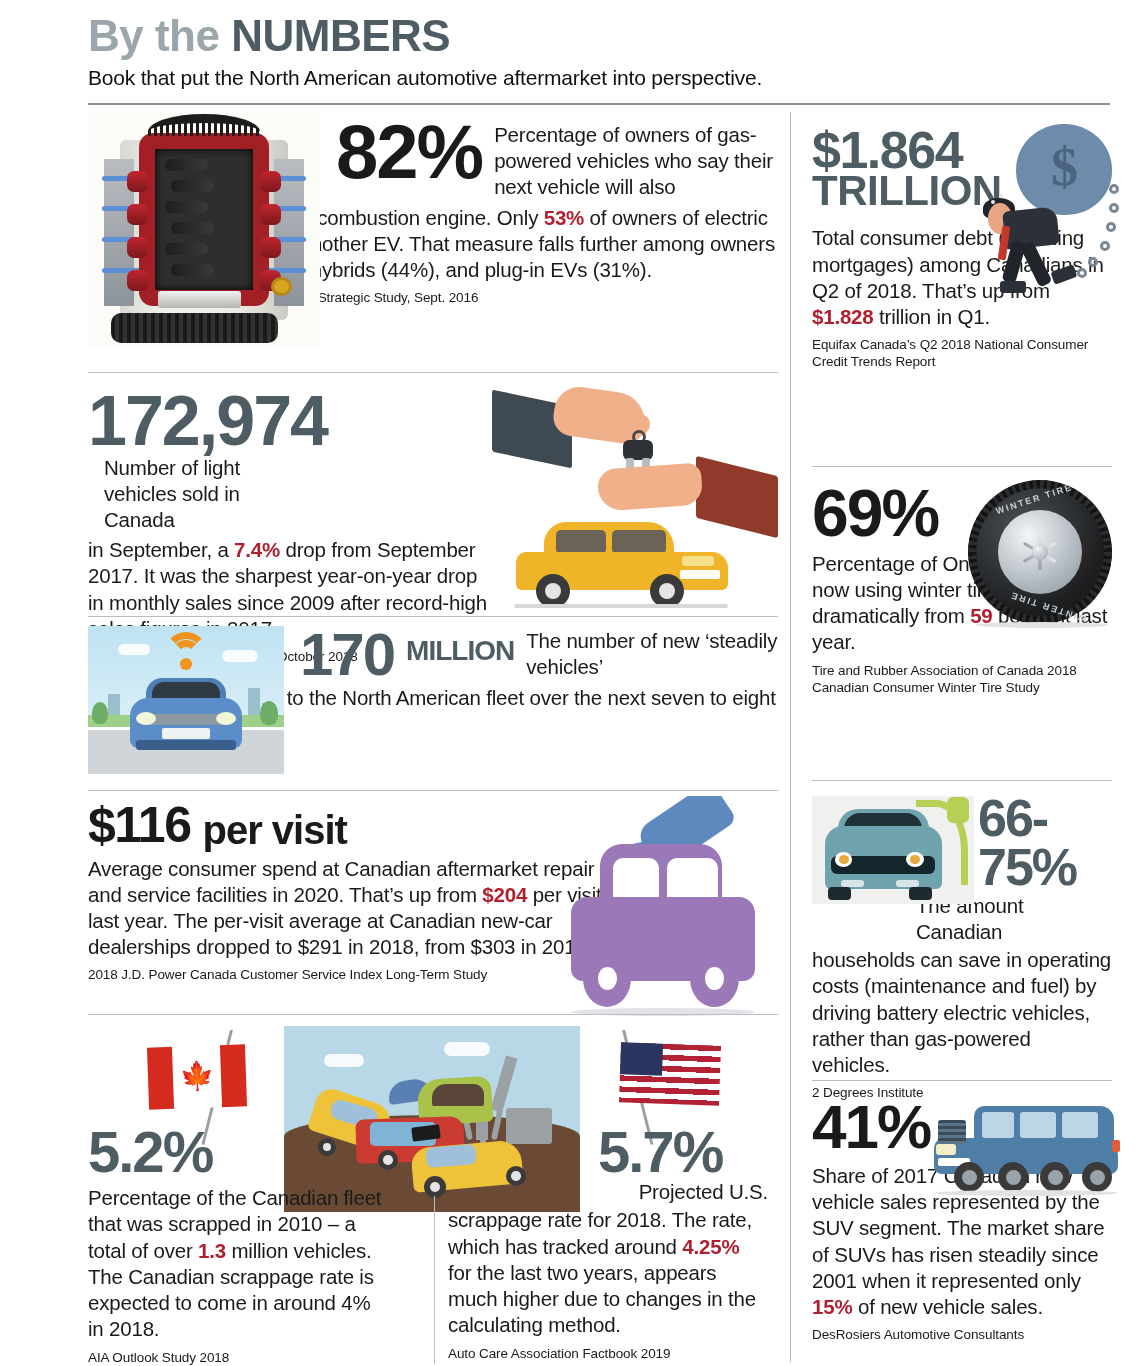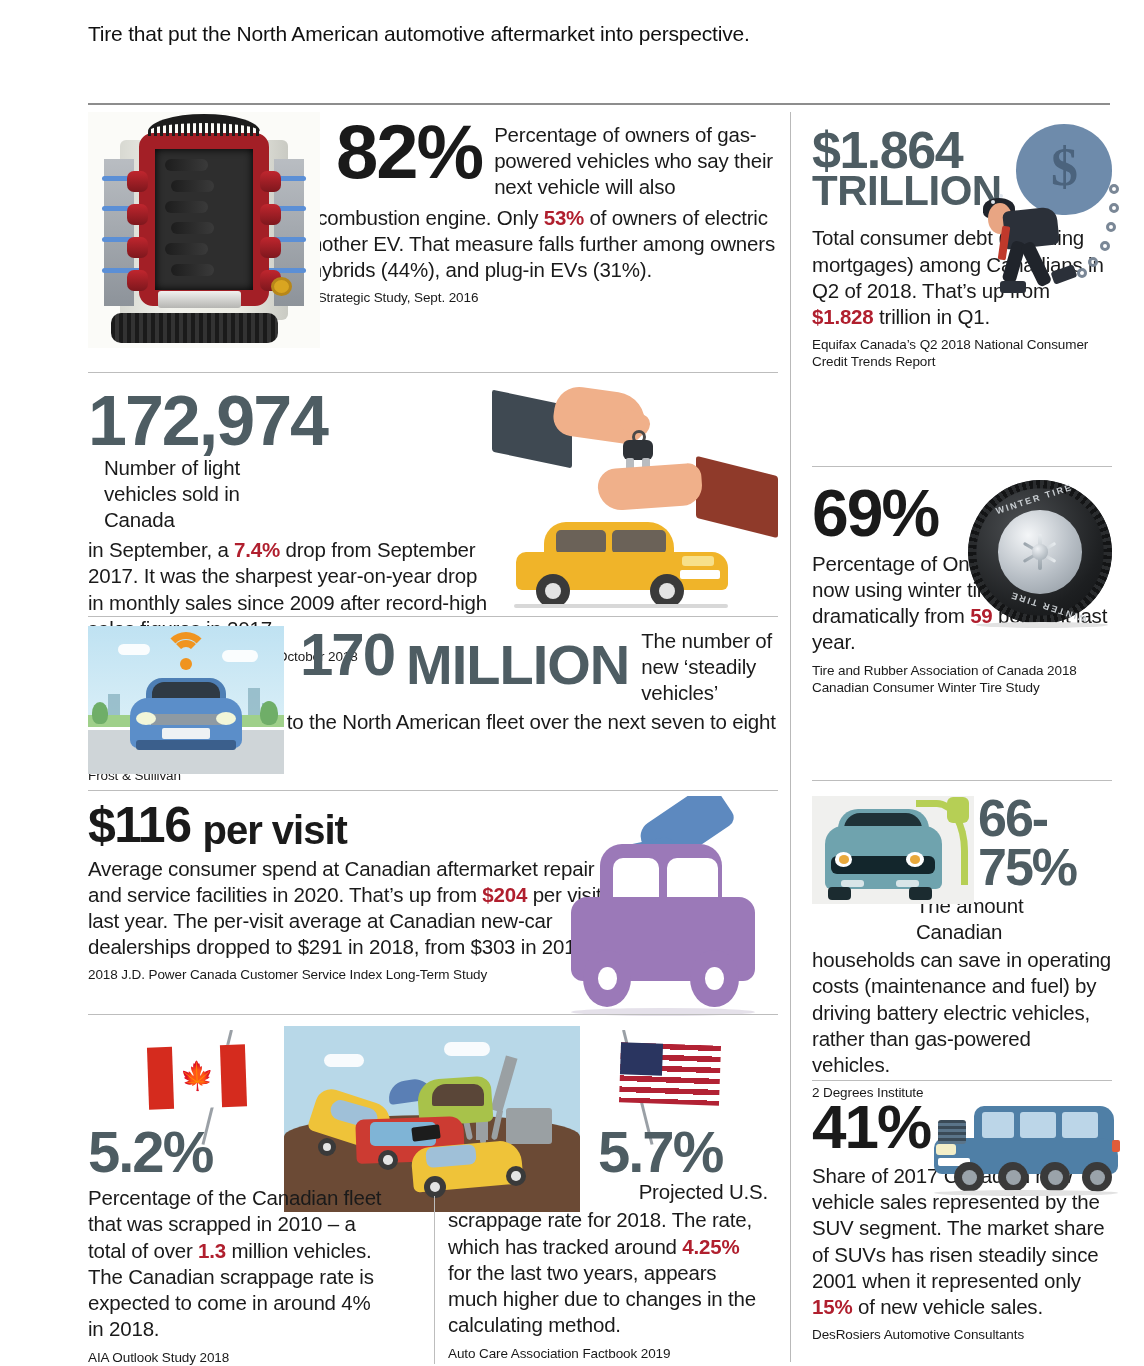--- a/index.html
+++ b/index.html
@@ -154,21 +154,22 @@
   .suv-wheel::after { content:""; position:absolute; inset:25%; background:#9aa3aa; border-radius:50%; }
   .suv-light { position:absolute; left:5%; top:48%; width:10%; height:11%; background:#f3eec8; border-radius:3px; }
   .suv-grille { position:absolute; left:6%; top:24%; width:14%; height:24%; background:repeating-linear-gradient(180deg,#3a4a57 0 3px,#5a7489 3px 6px); border-radius:3px; }
 </style>
 </head>
 <body>
 
 <div class="page">
 
   <div class="header">
-    <div class="subtitle">Tire that put the North American automotive aftermarket into perspective.</div>
+    <div class="title"><span class="soft">By the </span><span class="hard">NUMBERS</span></div>
+    <div class="subtitle">Book that put the North American automotive aftermarket into perspective.</div>
   </div>
   <div class="header-rule"></div>
   <div class="col-divider"></div>
 
   <div class="block" style="left:88px; top:112px; width:690px;">
     <div class="imgbox engine" style="left:0; top:0; width:232px; height:236px;">
       <div class="eng-body"></div>
       <div class="eng-bank l"></div>
         <div class="eng-bank r"></div>
       <div class="eng-wire" style="left:6%; top:27%; width:20%;"></div>
@@ -276,21 +277,21 @@
       <div class="grille" style="left:60px; top:88px; width:76px; height:11px;"></div>
       <div class="headlight" style="left:48px; top:86px; width:20px; height:13px;"></div>
       <div class="headlight" style="right:48px; top:86px; width:20px; height:13px;"></div>
       <div style="position:absolute; left:74px; top:102px; width:48px; height:11px; background:#eef2f4; border-radius:2px;"></div>
       <div style="position:absolute; left:48px; top:114px; width:100px; height:10px; background:#3b5f8c; border-radius:3px;"></div>
     </div>
 
     <div style="margin-left:212px;">
       <div class="flow">
         <div class="lead big" style="font-size:60px;">170</div>
-        <div class="lead big" style="font-size:56px; margin-top:12px; letter-spacing:-1px;">MILLION</div>
+        <div class="lead big" style="font-size:28px; margin-top:12px; letter-spacing:-1px;">MILLION</div>
         <div class="body-txt" style="padding-top:2px;">The number of new ‘steadily vehicles’</div>
       </div>
     </div>
     <div class="body-txt" style="margin-top:2px;">
       <span>expected to be added to the North American fleet over the next seven to eight years.</span>
     </div>
     <div class="src">Frost &amp; Sullivan</div>
   </div>
   <div class="rule" style="left:88px; top:790px; width:690px;"></div>
 

